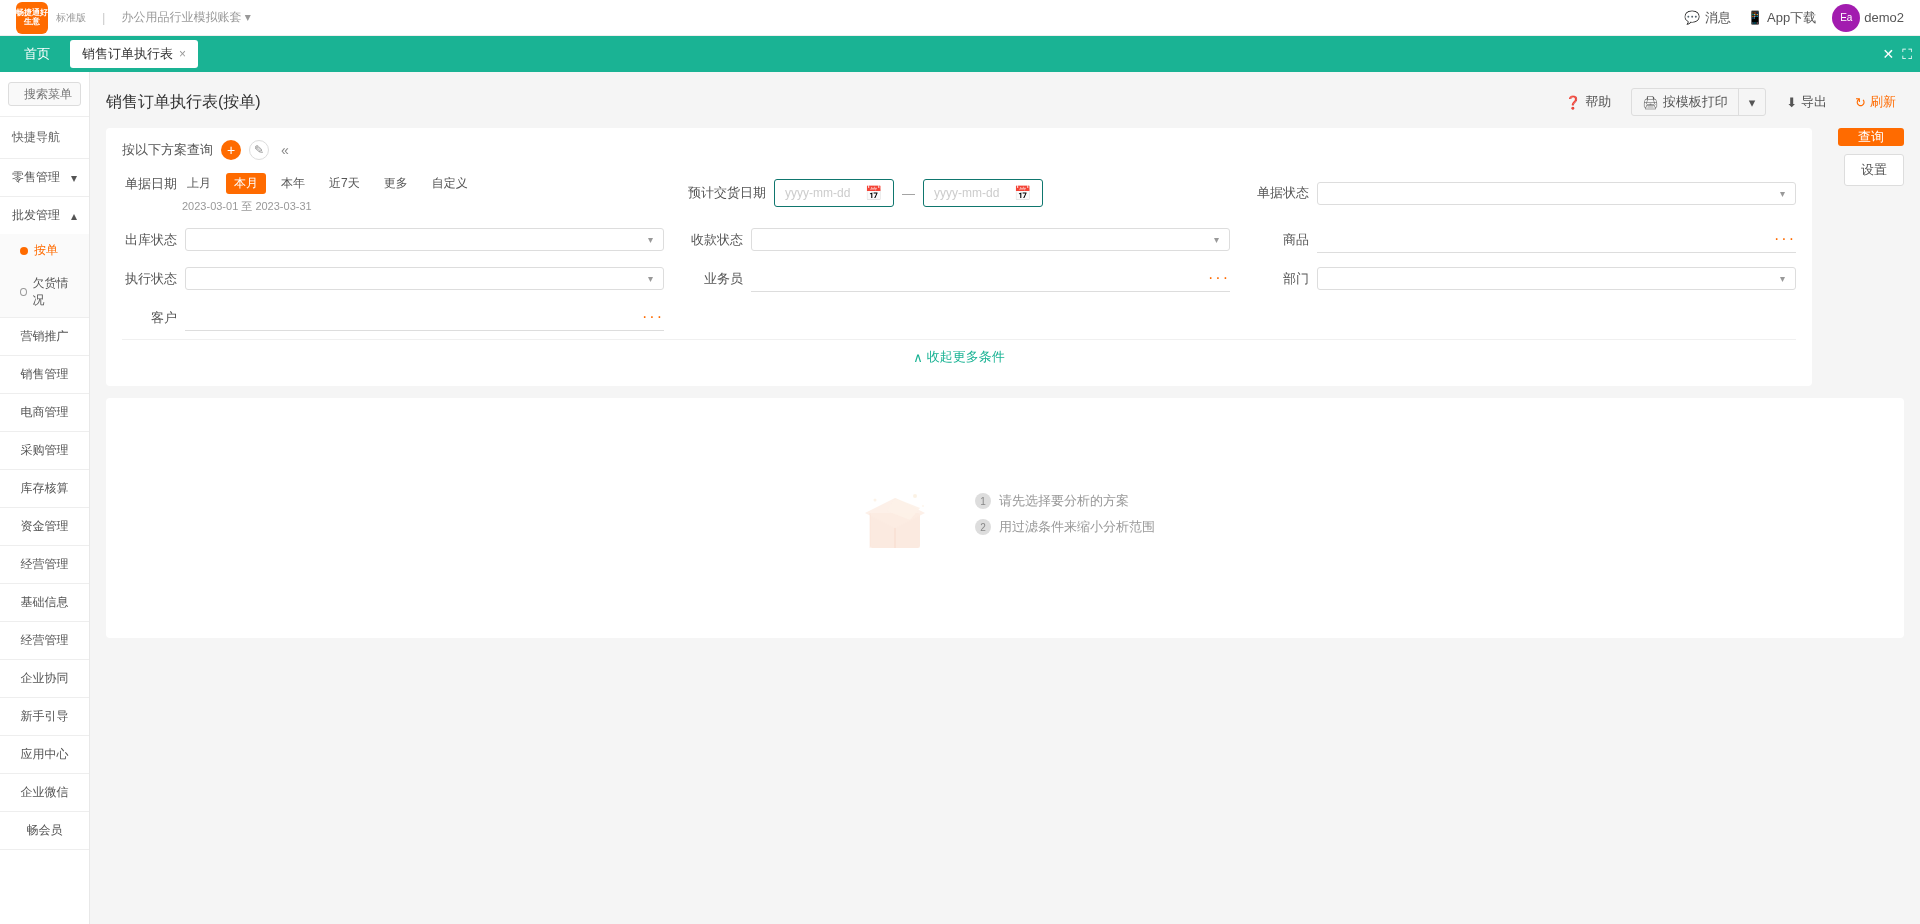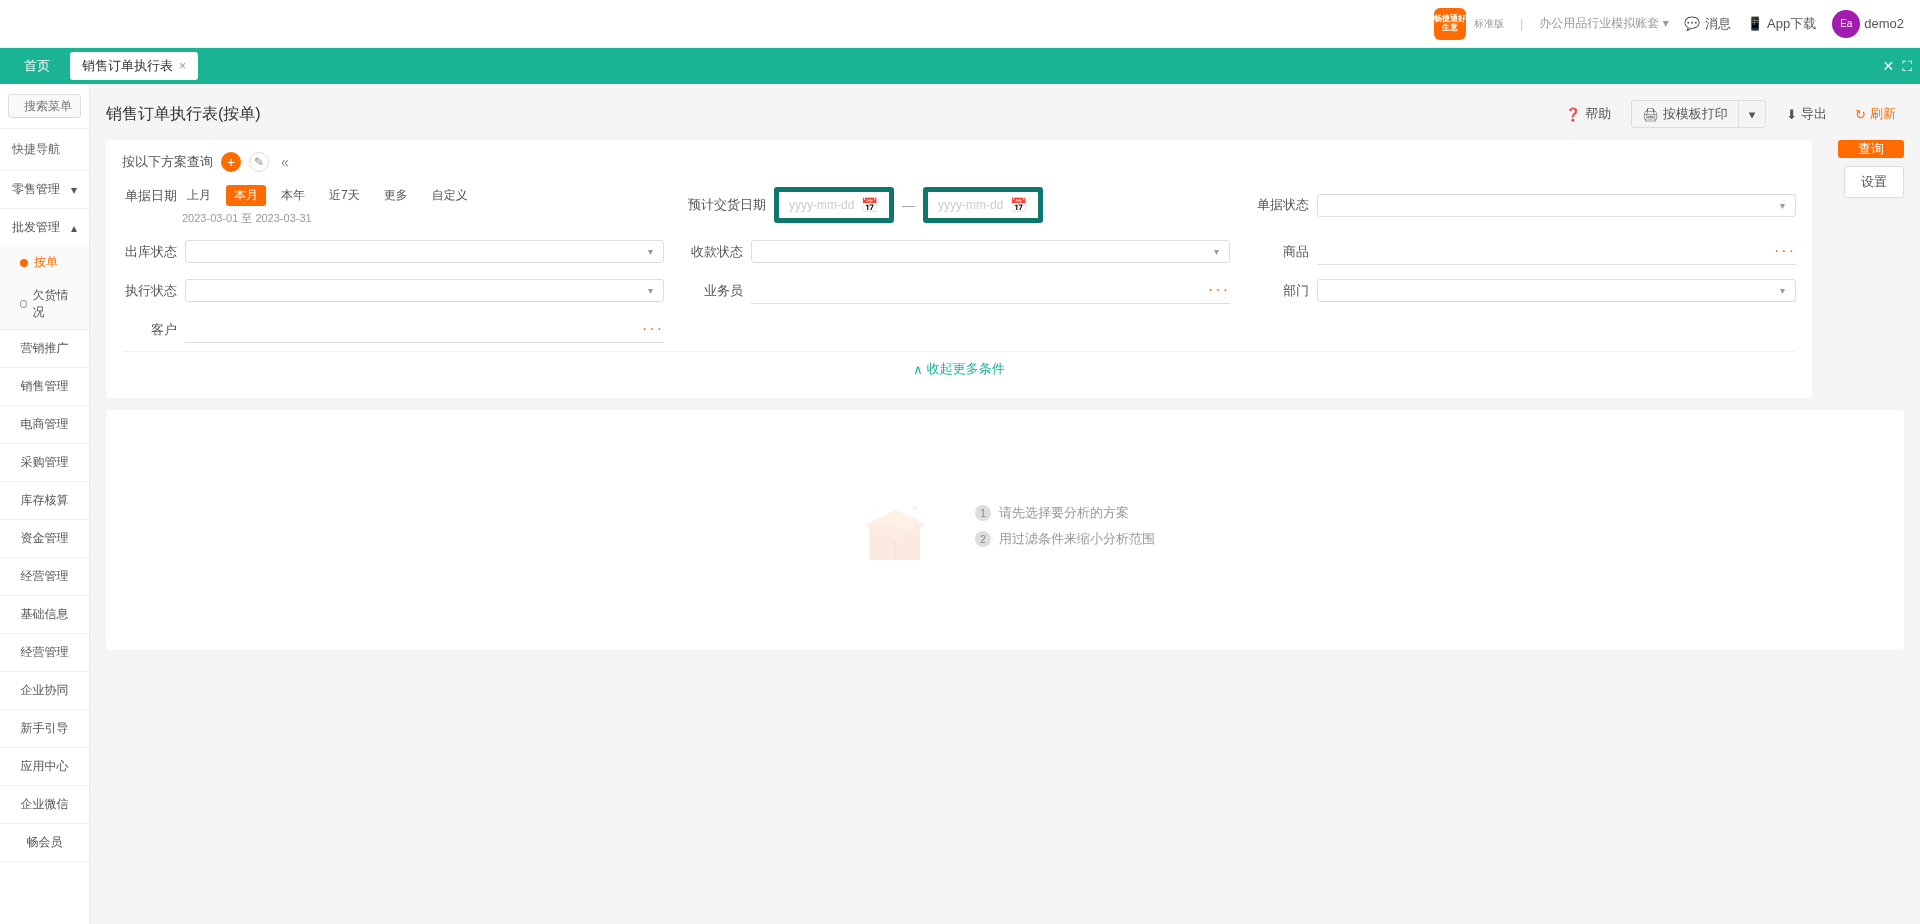--- a/index.html
+++ b/index.html
@@ -1,24 +1,24 @@
 <!DOCTYPE html>
 <html><head>
   <meta charset="utf-8">
   <style>
     * { box-sizing: border-box; margin: 0; padding: 0; font-family: 'Microsoft YaHei', Arial, sans-serif; }
     body { background: #f5f5f5; font-size: 13px; color: #333; display: flex; flex-direction: column; height: 100vh; overflow: hidden; }
 
     
     .topbar {
-      height: 48px;
+      height: 36px;
       background: #fff;
       display: flex;
       align-items: center;
-      justify-content: flex-end;
+      justify-content: space-between;
       padding: 0 16px;
       border-bottom: 1px solid #eee;
       flex-shrink: 0;
       gap: 16px;
     }
     .topbar-left { display: flex; align-items: center; gap: 8px; }
     .topbar-logo { width: 32px; height: 32px; background: #ff6b00; border-radius: 6px; display: flex; align-items: center; justify-content: center; color: white; font-size: 10px; font-weight: bold; }
     .topbar-title { font-size: 12px; color: #666; }
     .topbar-title span { color: #999; }
     .topbar-right { display: flex; align-items: center; gap: 16px; color: #555; font-size: 13px; }
@@ -245,21 +245,21 @@
       font-size: 13px;
       color: #999;
       background: white;
       display: flex;
       align-items: center;
       justify-content: space-between;
       cursor: pointer;
     }
     .filter-date-input {
       padding: 5px 10px;
-      border: 5px solid #0f766e;
+      border: 1px solid #0f766e;
       border-radius: 3px;
       font-size: 12px;
       color: #bbb;
       width: 120px;
       display: flex;
       align-items: center;
       justify-content: space-between;
       cursor: pointer;
     }
     .filter-dots { color: #ff6b00; cursor: pointer; font-size: 16px; letter-spacing: 2px; }

